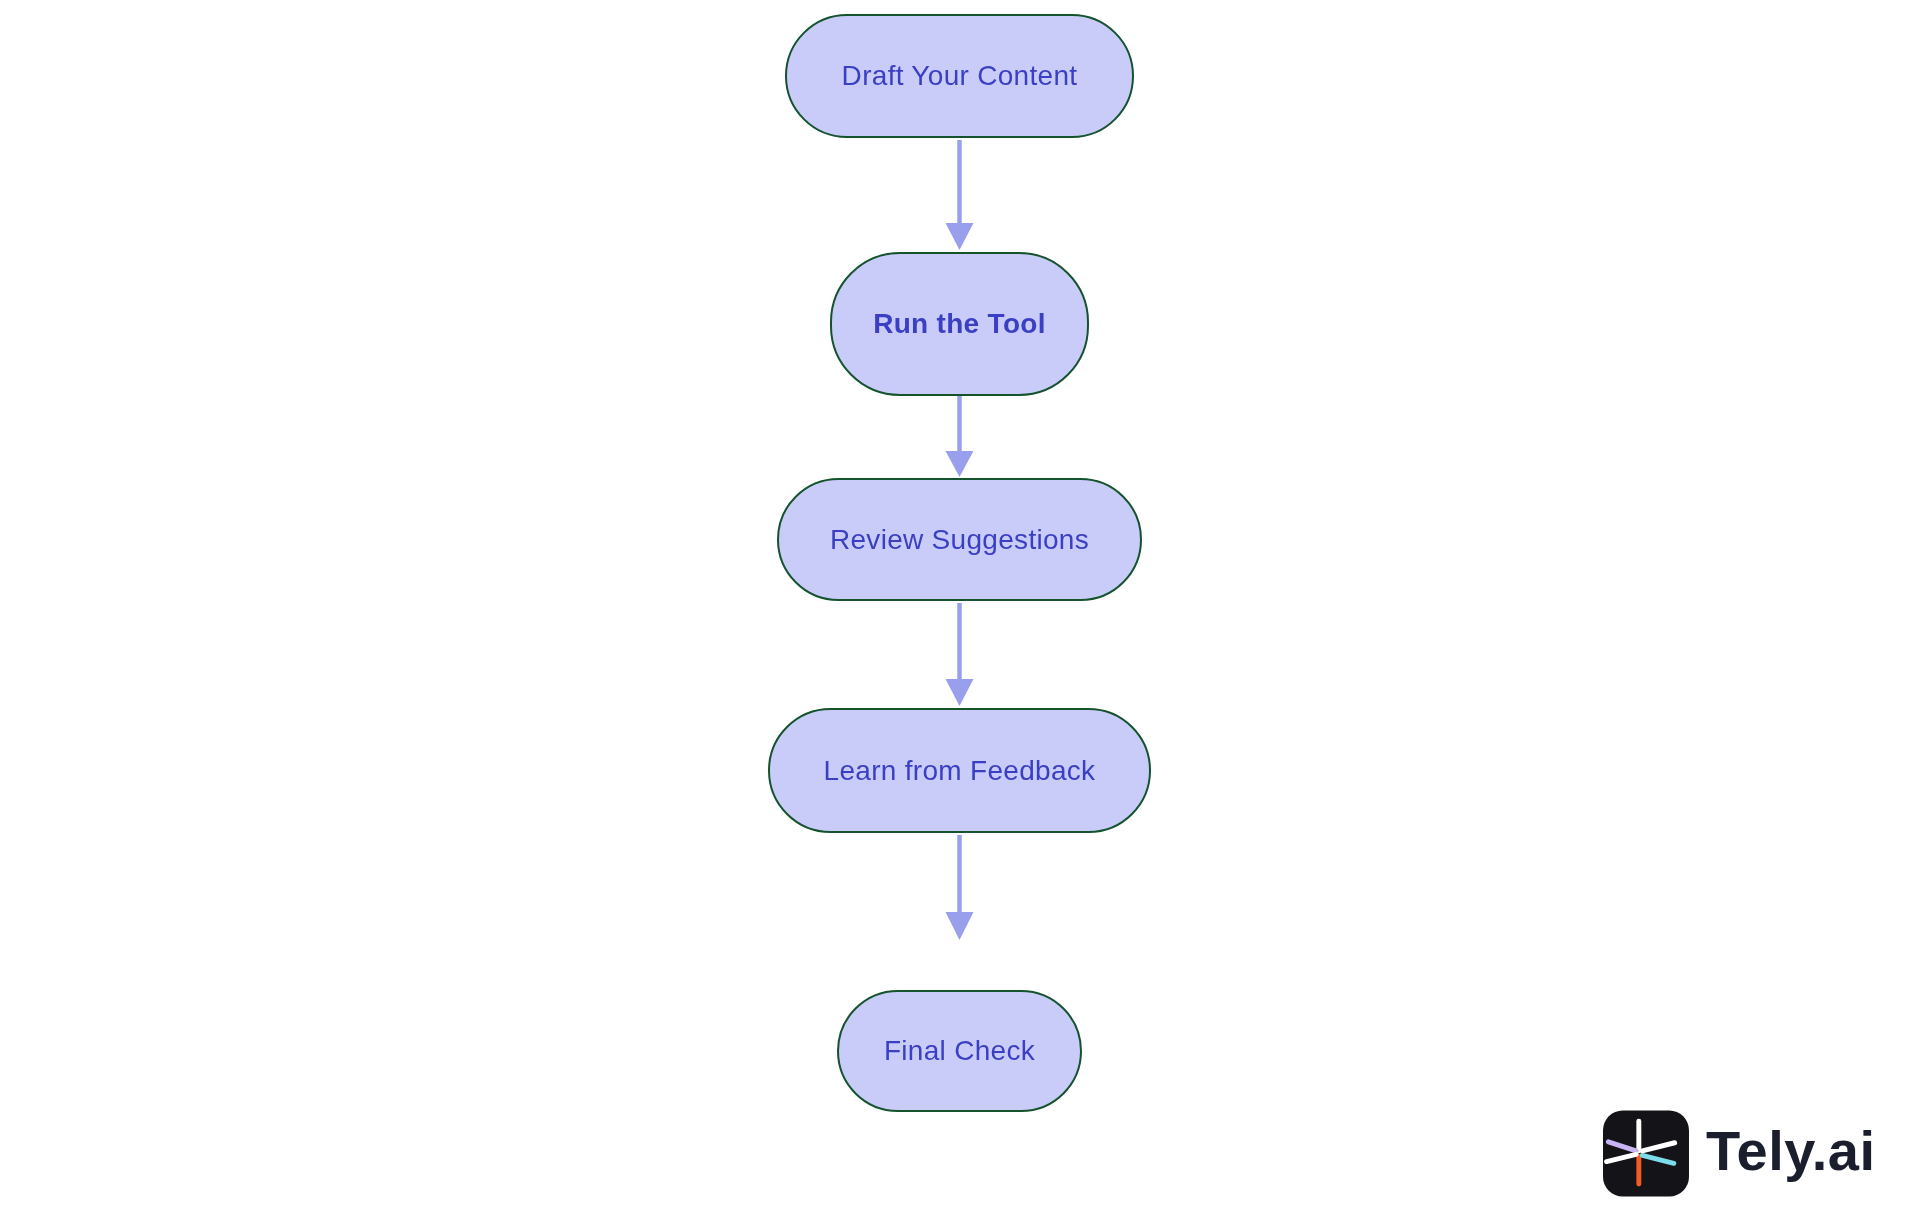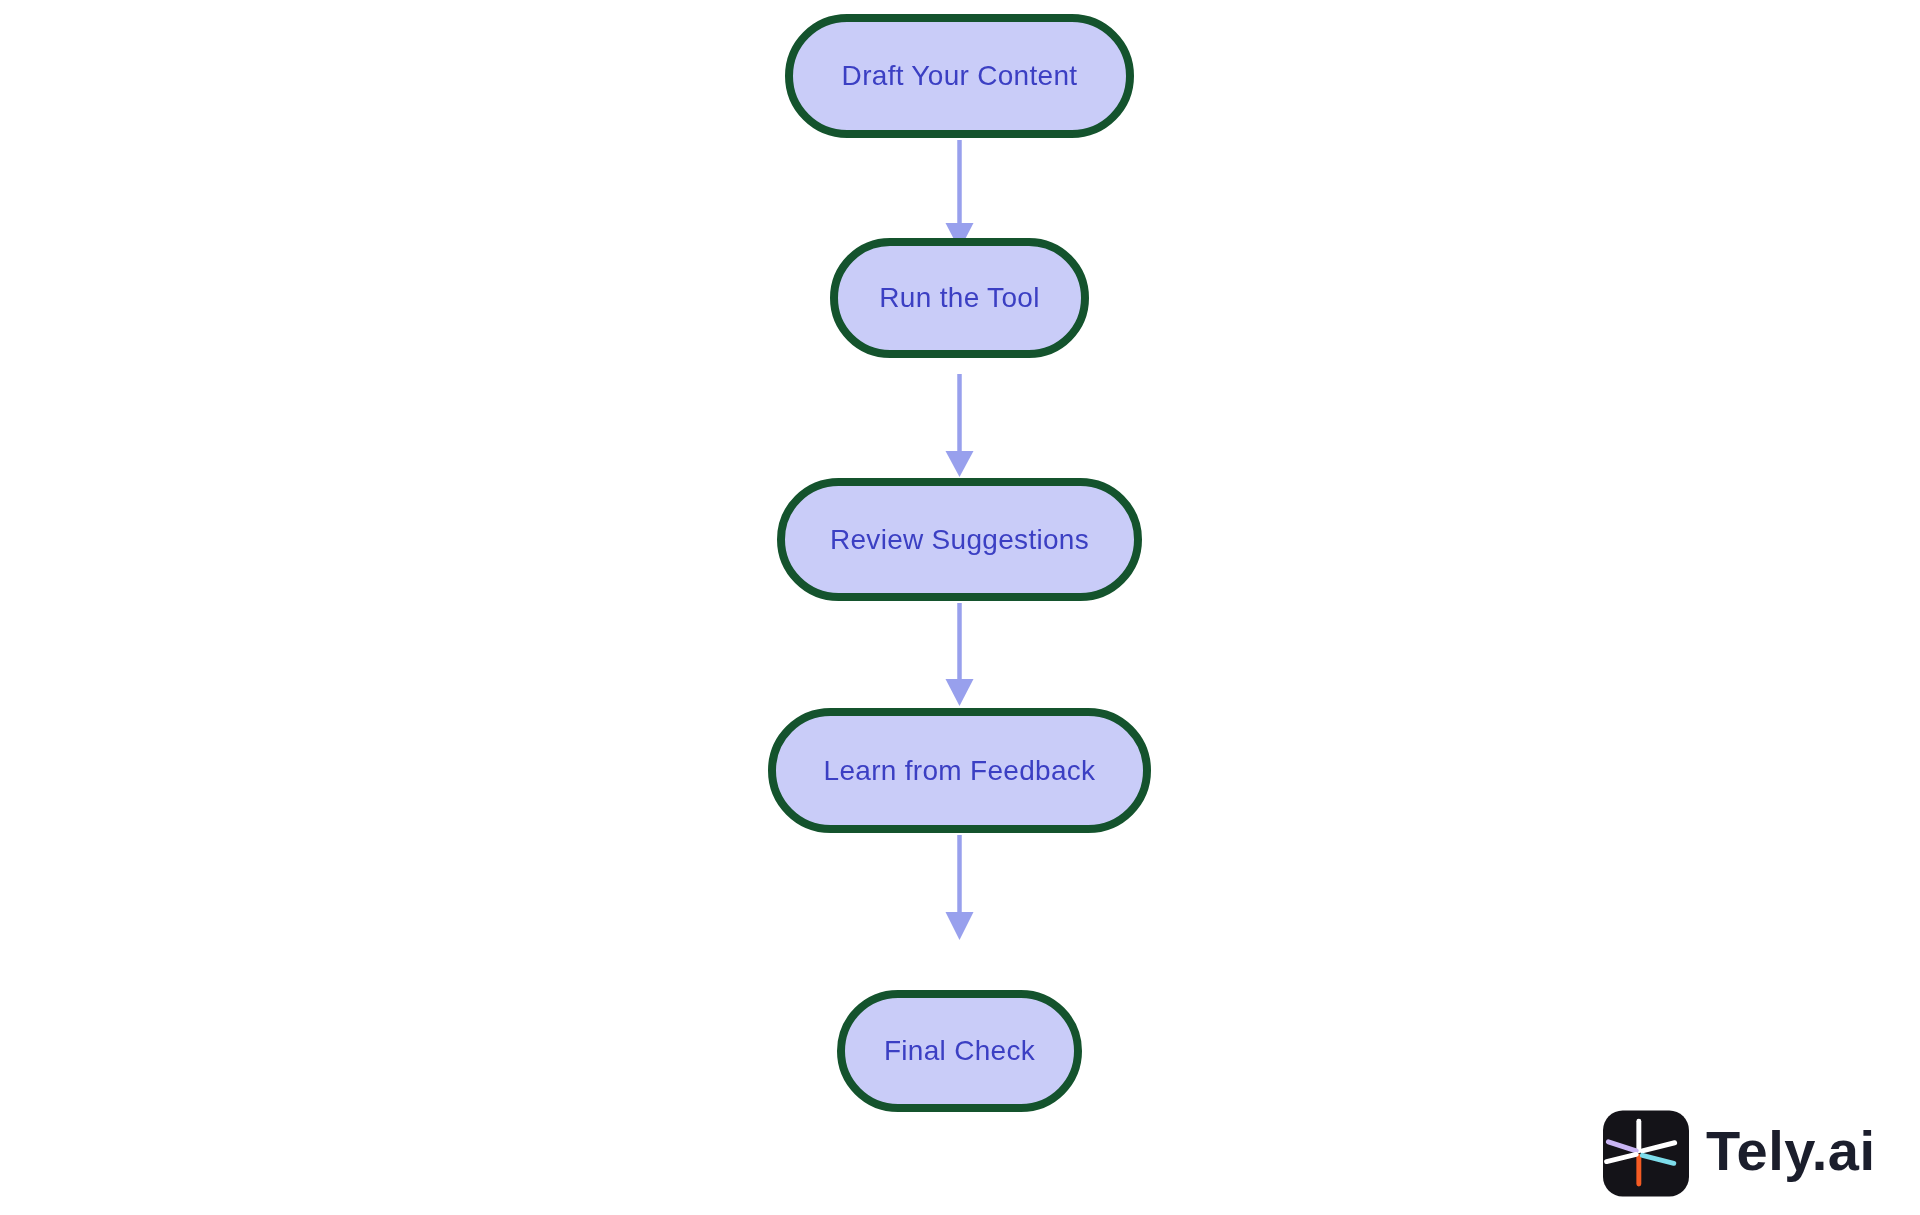--- a/index.html
+++ b/index.html
@@ -20,34 +20,34 @@
     left: 0;
     top: 0;
     width: 1920px;
     height: 1215px;
     pointer-events: none;
   }
   .flow-node {
     position: absolute;
     box-sizing: border-box;
     background: #c9ccf8;
-    border: 8px solid #14532d;
+    border: 2px solid #14532d;
     border-radius: 70px;
     display: flex;
     align-items: center;
     justify-content: center;
   }
   .flow-node .node-label {
     color: #3b3fc3;
     font-size: 28px;
     letter-spacing: 0.3px;
     white-space: nowrap;
   }
   .node-draft   { left: 785px; top: 14px;  width: 349px; height: 124px; }
-  .node-run     { left: 830px; top: 238px; width: 259px; height: 120px; }
+  .node-run     { left: 830px; top: 252px; width: 259px; height: 144px; font-weight: bold; }
   .node-review  { left: 777px; top: 478px; width: 365px; height: 123px; }
   .node-learn   { left: 768px; top: 708px; width: 383px; height: 125px; }
   .node-final   { left: 837px; top: 942px; width: 245px; height: 122px; margin-top: 48px; }
 
   .brand {
     position: absolute;
     left: 1603px;
     top: 1110px;
     display: flex;
     align-items: center;

